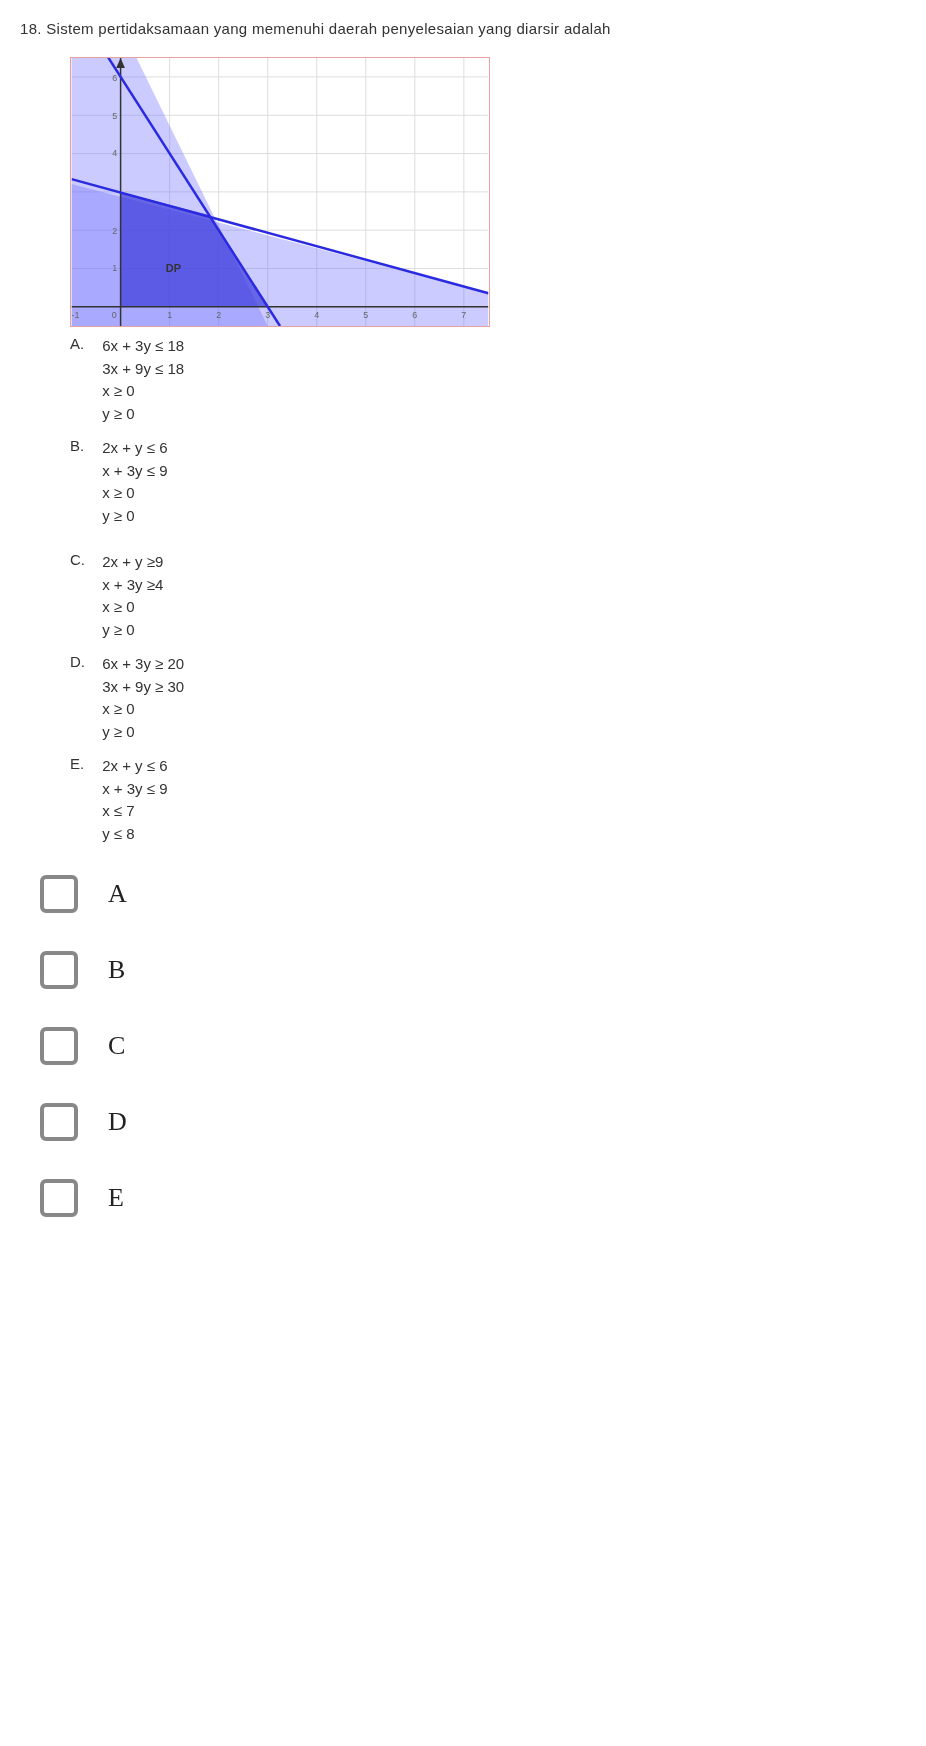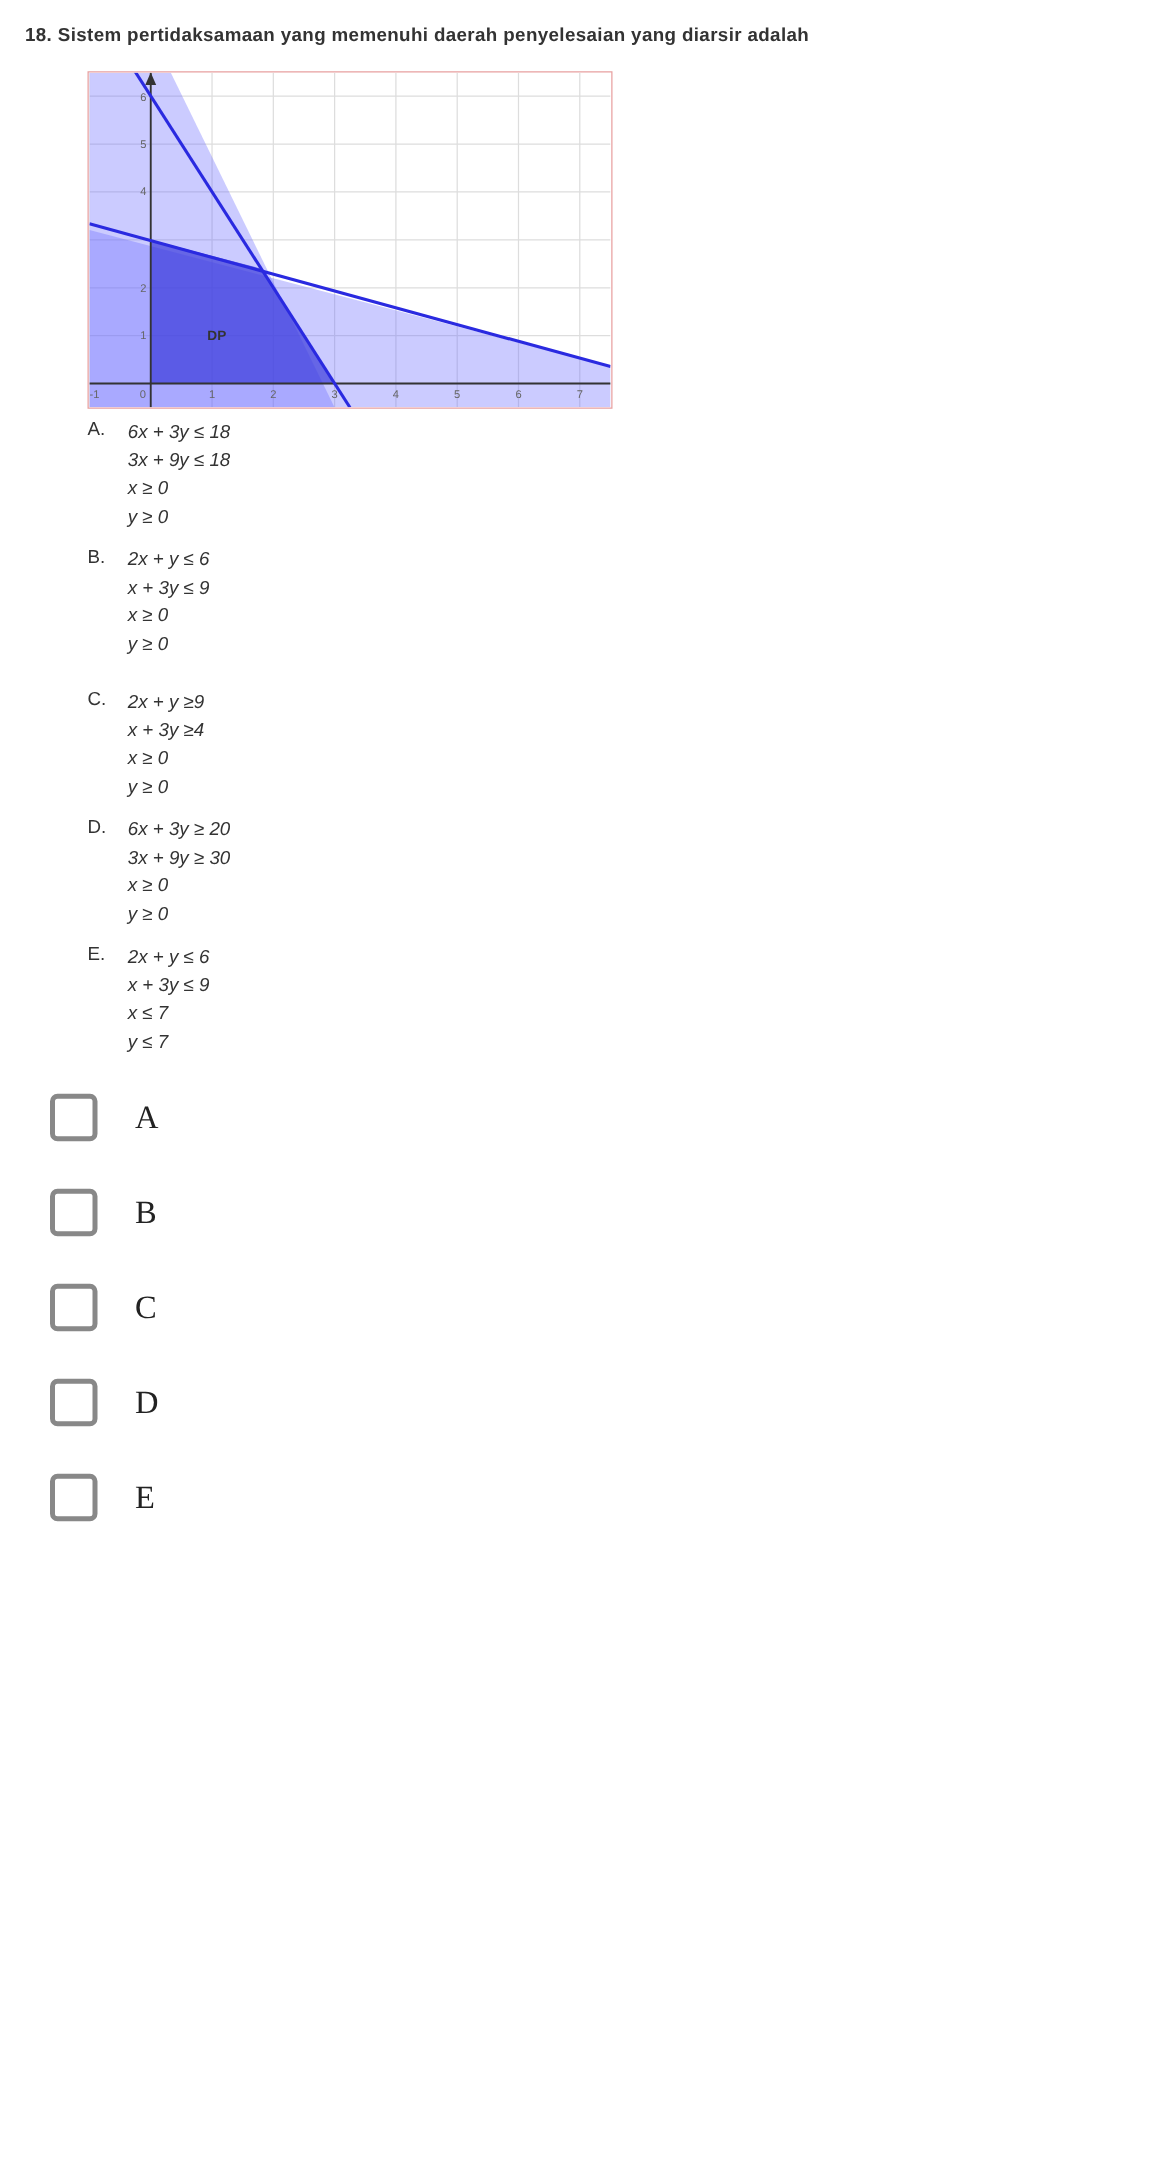--- a/index.html
+++ b/index.html
@@ -7,21 +7,20 @@
       font-family: Arial, sans-serif;
       background: #fff;
       padding: 20px;
       width: 926px;
     }
     .question-header {
       font-size: 15px;
       color: #333;
       margin-bottom: 20px;
       letter-spacing: 0.3px;
-      font-weight: bold;
     }
     .question-number { display: inline; }
     .question-text { display: inline; }
     .graph-container {
       margin-left: 50px;
       margin-bottom: 8px;
       border: 1px solid #e8a0a0;
       width: 420px;
       height: 270px;
       position: relative;
@@ -37,21 +36,21 @@
     }
     .option-label {
       display: inline-block;
       width: 28px;
       vertical-align: top;
     }
     .option-content {
       display: inline-block;
       vertical-align: top;
     }
-    .option-content div { line-height: 1.5; font-style: italic; }
+    .option-content div { line-height: 1.5; }
     .answer-choices {
       margin-left: 20px;
       margin-top: 30px;
     }
     .answer-choice {
       display: flex;
       align-items: center;
       margin-bottom: 38px;
     }
     .checkbox {
@@ -184,21 +183,21 @@
     <div>y ≥ 0</div>
   </span>
 </div>
 
 <div class="option-block">
   <span class="option-label">E.</span>
   <span class="option-content">
     <div>2x + y ≤ 6</div>
     <div>x + 3y ≤ 9</div>
     <div>x ≤ 7</div>
-    <div>y  ≤ 7</div>
+    <div>y  ≤ 8</div>
   </span>
 </div>
 
 <div class="answer-choices">
   <div class="answer-choice">
     <div class="checkbox"></div>
     <div class="choice-label">A</div>
   </div>
   <div class="answer-choice">
     <div class="checkbox"></div>

